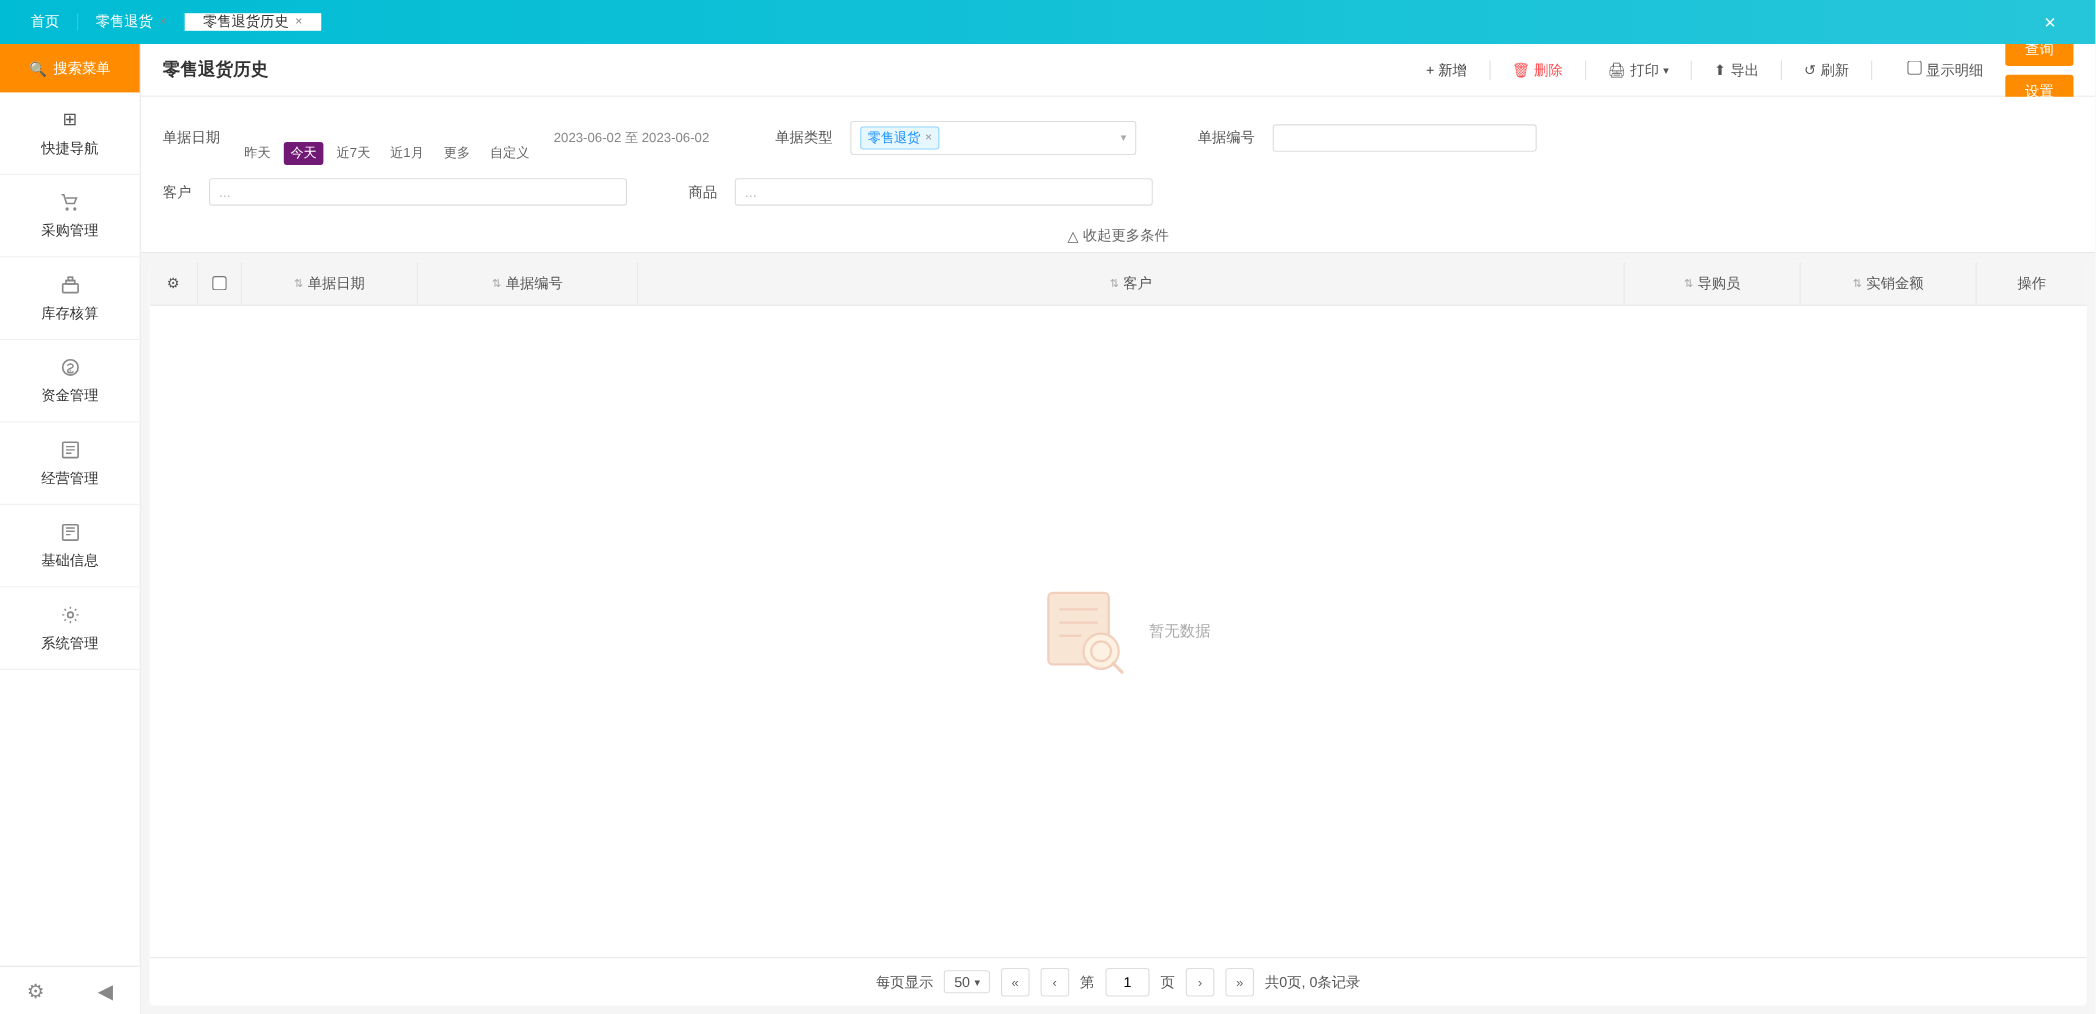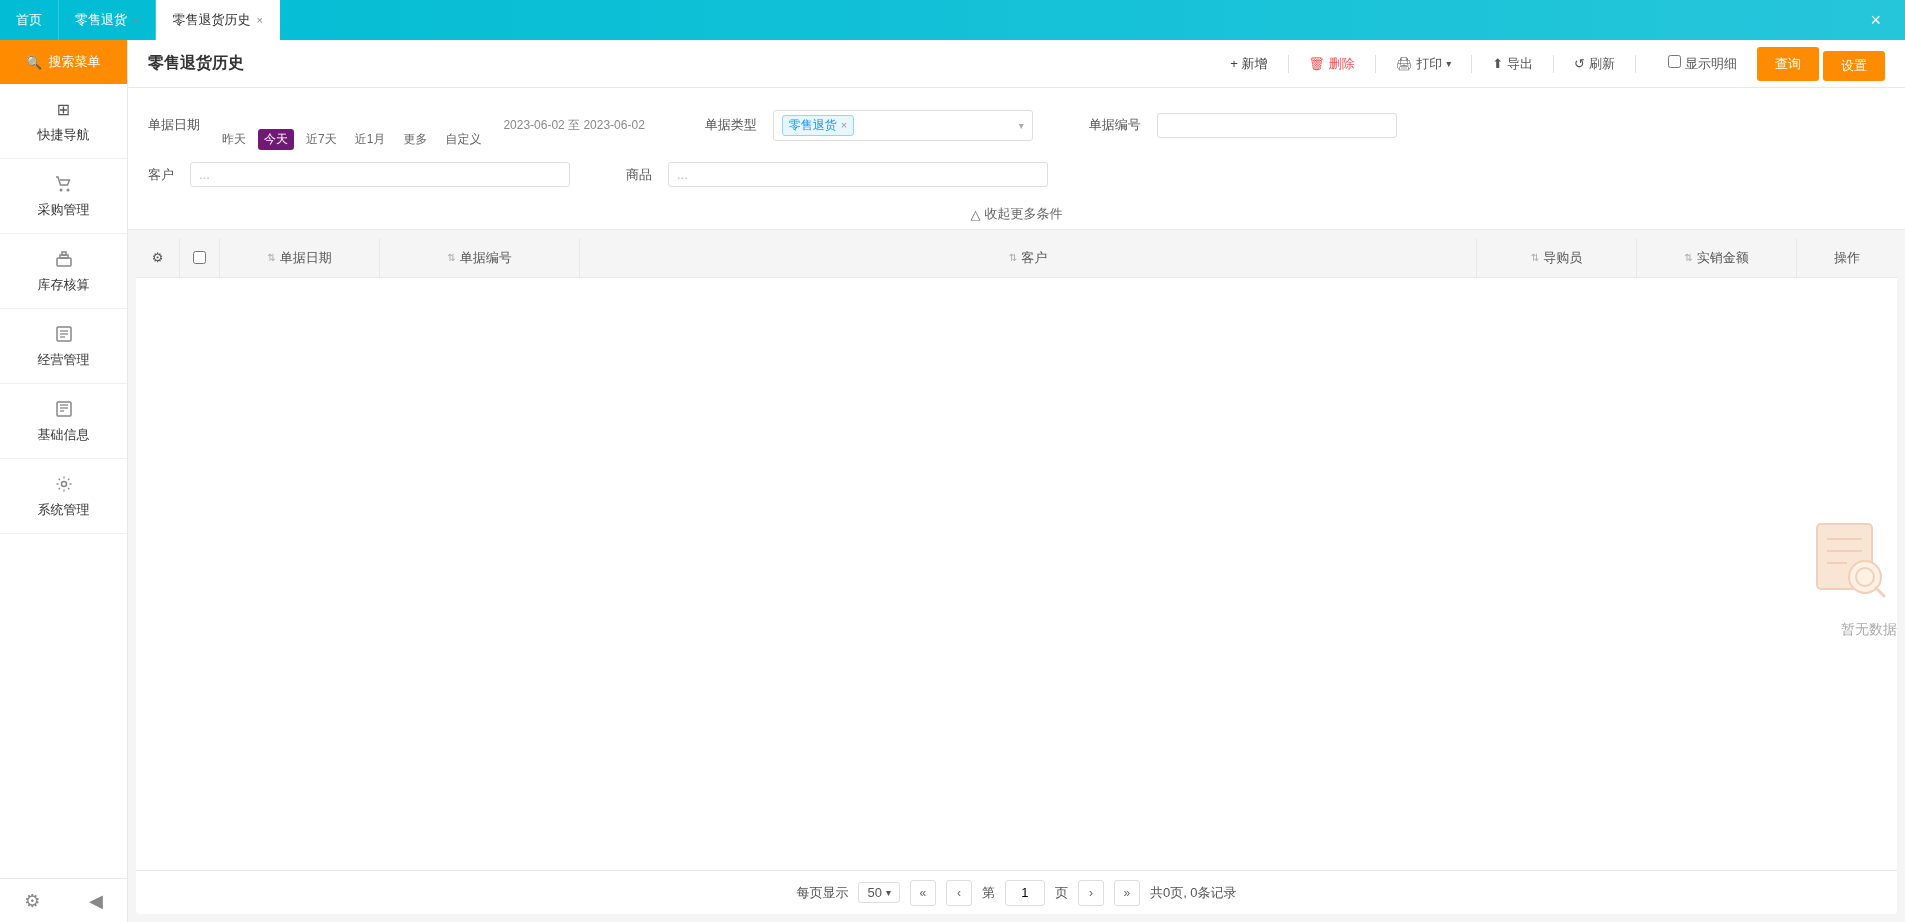--- a/index.html
+++ b/index.html
@@ -4,21 +4,21 @@
   <style>
     * { box-sizing: border-box; margin: 0; padding: 0; font-family: 'Microsoft YaHei', Arial, sans-serif; }
     body { width: 1905px; height: 922px; overflow: hidden; display: flex; flex-direction: column; background: #f5f5f5; }
 
     
     .top-bar {
       height: 40px;
       background: linear-gradient(90deg, #00bcd4 0%, #26c6da 100%);
       display: flex;
       align-items: center;
-      padding: 0;
+      padding: 12px;
       flex-shrink: 0;
     }
     .top-bar-tabs {
       display: flex;
       align-items: center;
       height: 100%;
       flex: 1;
     }
     .top-tab {
       height: 100%;
@@ -316,23 +316,23 @@
     .th-cell.bill-no { width: 200px; }
     .th-cell.customer { flex: 1; }
     .th-cell.guide { width: 160px; }
     .th-cell.amount { width: 160px; }
     .th-cell.action { width: 100px; border-right: none; }
     .sort-icon { font-size: 10px; color: #aaa; }
 
     .table-body {
       flex: 1;
       display: flex;
-      align-items: flex-end;
-      justify-content: center;
-      flex-direction: column;
+      align-items: center;
+      justify-content: center;
+      flex-direction: row;
       gap: 12px;
     }
     .empty-icon {
       width: 100px;
       height: 100px;
       opacity: 0.6;
     }
     .empty-text {
       font-size: 14px;
       color: #aaa;
@@ -435,20 +435,29 @@
       </div>
       <div class="sidebar-item">
         <span class="icon">
           <svg width="18" height="18" viewBox="0 0 18 18" fill="none">
               <rect x="2" y="8" width="14" height="8" rx="1" stroke="#888" stroke-width="1.5" fill="none"></rect>
               <rect x="5" y="5" width="8" height="3" stroke="#888" stroke-width="1.5" fill="none"></rect>
               <rect x="7" y="2" width="4" height="3" stroke="#888" stroke-width="1.5" fill="none"></rect>
             </svg>
         </span>
         <span>库存核算</span>
+      </div>
+      <div class="sidebar-item">
+        <span class="icon">
+          <svg width="18" height="18" viewBox="0 0 18 18" fill="none">
+              <circle cx="9" cy="9" r="7" stroke="#888" stroke-width="1.5" fill="none"></circle>
+              <path d="M9 5v1.5M9 11.5V13M6.5 7.5c0-1 1.1-1.5 2.5-1.5s2.5.7 2.5 2c0 2-5 2-5 4s1.1 2 2.5 2 2.5-.5 2.5-1.5" stroke="#888" stroke-width="1.3"></path>
+            </svg>
+        </span>
+        <span>资金管理</span>
       </div>
       <div class="sidebar-item">
         <span class="icon">
           <svg width="18" height="18" viewBox="0 0 18 18" fill="none">
               <rect x="2" y="2" width="14" height="14" rx="1" stroke="#888" stroke-width="1.5" fill="none"></rect>
               <line x1="5" y1="6" x2="13" y2="6" stroke="#888" stroke-width="1.3"></line>
               <line x1="5" y1="9" x2="13" y2="9" stroke="#888" stroke-width="1.3"></line>
               <line x1="5" y1="12" x2="10" y2="12" stroke="#888" stroke-width="1.3"></line>
             </svg>
         </span>
@@ -503,21 +512,21 @@
         <div class="header-sep"></div>
         <button class="action-btn" style="background:none;border:none;">
           <span>↺</span>
           <span>刷新</span>
         </button>
         <div class="header-sep"></div>
         <div class="show-detail-wrap">
           <input type="checkbox" style="cursor: pointer;">
           <span>显示明细</span>
         </div>
-        <div style="display:flex;flex-direction:row;gap:4px;margin-left:8px;">
+        <div style="display:flex;flex-direction:column;gap:4px;margin-left:8px;align-items:flex-end;">
           <button class="query-btn">查询</button>
           <button class="settings-btn">设置</button>
         </div>
       </div>
     </div>
 
     <div class="filter-area">
       <div class="filter-row">
 
         <span class="filter-label">单据日期</span>

